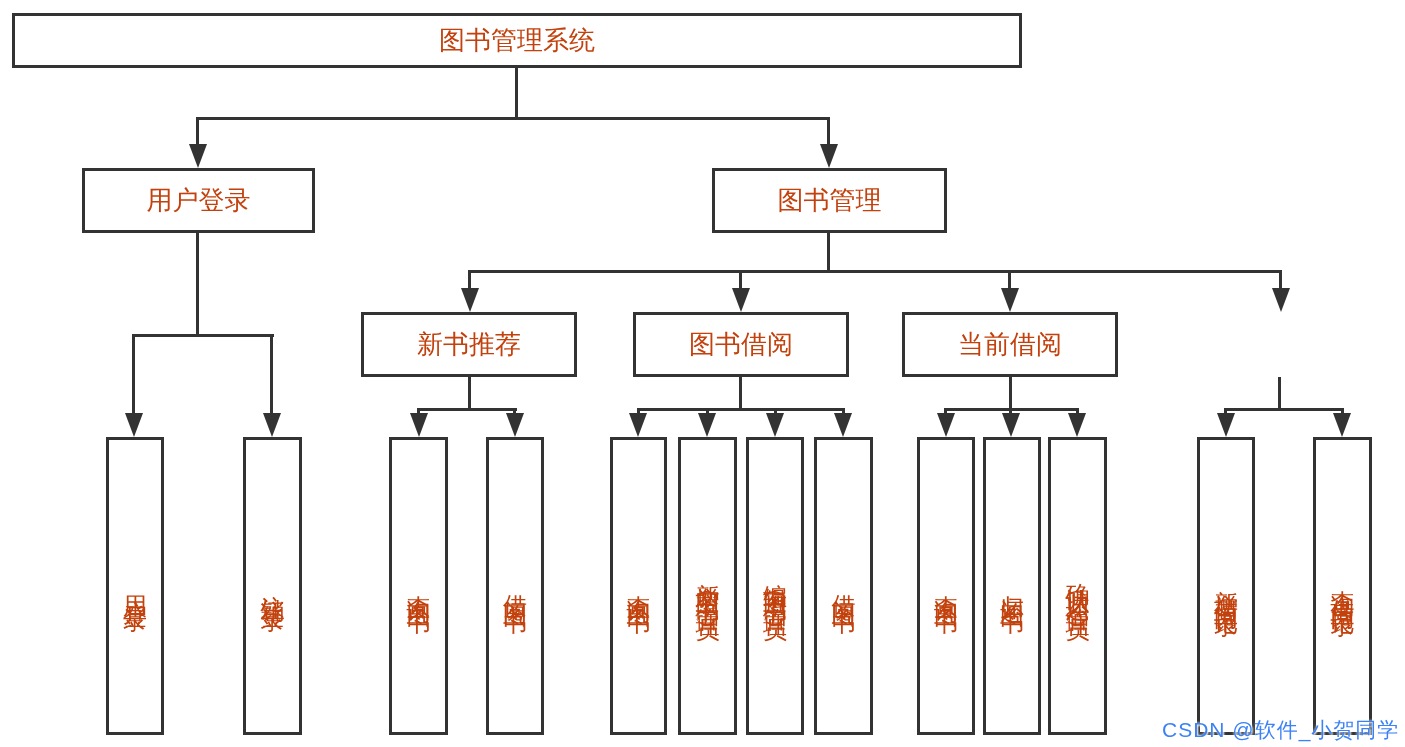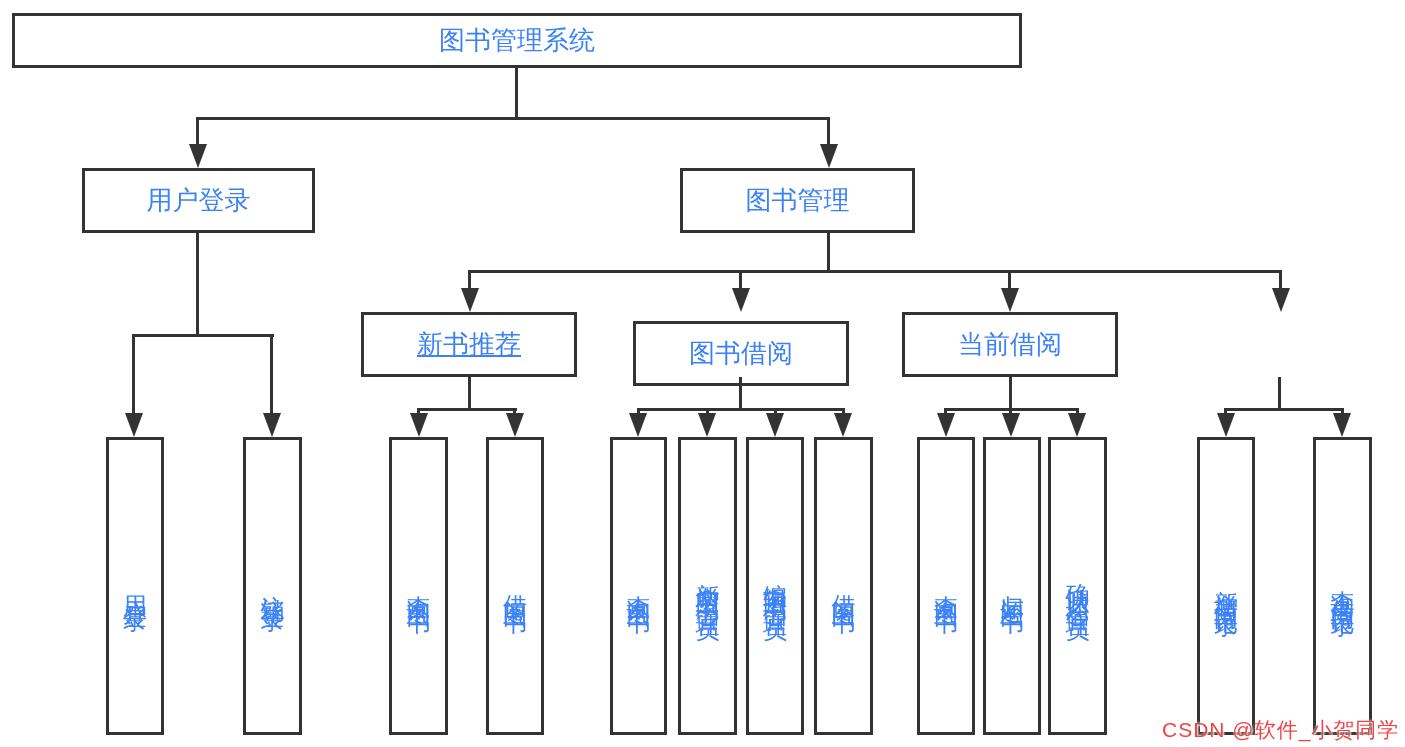--- a/index.html
+++ b/index.html
@@ -9,21 +9,21 @@
     position: relative; overflow: hidden;
     font-family: "Liberation Sans", "DejaVu Sans", sans-serif;
     color: #1a1a1a;
   }
   .canvas { position: absolute; inset: 0; }
   .node {
     position: absolute;
     border: 3px solid #333333;
     background: #ffffff;
     display: flex; align-items: center; justify-content: center;
-    color: #3b82f6;
+    color: #c2410c;
   }
   .node.h { font-size: 26px; white-space: nowrap; }
   .node.v {
     writing-mode: vertical-rl;
     text-orientation: mixed;
     font-size: 24px;
     letter-spacing: 5px;
     white-space: nowrap;
   }
   .vline { position: absolute; width: 3px; background: #333333; }
@@ -31,21 +31,21 @@
   .arrow {
     position: absolute; width: 0; height: 0;
     border-left: 9px solid transparent;
     border-right: 9px solid transparent;
     border-top: 24px solid #333333;
   }
   .watermark {
     position: absolute;
     left: 1162px; top: 716px;
     font-size: 21px;
-    color: #ef4444;
+    color: #3b82f6;
     letter-spacing: 1px;
     white-space: nowrap;
     text-shadow: 0 0 3px #ffffff, 1px 1px 2px #ffffff;
     z-index: 10;
   }
 </style>
 </head>
 <body>
 
 <div class="canvas">
@@ -57,21 +57,21 @@
   <div class="vline" style="left:515px; top:68px;  height:52px;"></div>
   <div class="hline" style="left:196px; top:117px; width:634px;"></div>
   <div class="vline" style="left:196px; top:117px; height:31px;"></div>
   <div class="arrow" style="left:189px; top:144px;"></div>
   <div class="vline" style="left:827px; top:117px; height:31px;"></div>
   <div class="arrow" style="left:820px; top:144px;"></div>
 
   <div class="node h" style="left:82px; top:168px; width:233px; height:65px;">
     <span>用户登录</span>
   </div>
-  <div class="node h" style="left:680px; top:168px; width:235px; height:65px;">
+  <div class="node h" style="left:712px; top:168px; width:235px; height:65px;">
     <span>图书管理</span>
   </div>
 
   <div class="vline" style="left:196px; top:233px; height:104px;"></div>
   <div class="hline" style="left:132px; top:334px; width:142px;"></div>
   <div class="vline" style="left:132px; top:334px; height:80px;"></div>
   <div class="arrow" style="left:125px; top:413px;"></div>
   <div class="vline" style="left:270px; top:334px; height:80px;"></div>
   <div class="arrow" style="left:263px; top:413px;"></div>
 
@@ -79,24 +79,24 @@
   <div class="hline" style="left:468px; top:270px; width:814px;"></div>
   <div class="vline" style="left:468px;  top:270px; height:20px;"></div>
   <div class="arrow" style="left:461px;  top:288px;"></div>
   <div class="vline" style="left:739px;  top:270px; height:20px;"></div>
   <div class="arrow" style="left:732px;  top:288px;"></div>
   <div class="vline" style="left:1008px; top:270px; height:20px;"></div>
   <div class="arrow" style="left:1001px; top:288px;"></div>
   <div class="vline" style="left:1279px; top:270px; height:20px;"></div>
   <div class="arrow" style="left:1272px; top:288px;"></div>
 
-  <div class="node h" style="left:361px; top:312px; width:216px; height:65px;text-decoration:underline;">
+  <div class="node h" style="left:361px; top:312px; width:216px; height:65px;">
     <span>新书推荐</span>
   </div>
-  <div class="node h" style="left:633px; top:321px; width:216px; height:65px;">
+  <div class="node h" style="left:633px; top:312px; width:216px; height:65px;">
     <span>图书借阅</span>
   </div>
   <div class="node h" style="left:902px; top:312px; width:216px; height:65px;font-family:Liberation Serif, serif;">
     <span>当前借阅</span>
   </div>
 
   <div class="vline" style="left:468px; top:377px; height:34px;"></div>
   <div class="hline" style="left:417px; top:408px; width:100px;"></div>
   <div class="vline" style="left:417px; top:408px; height:8px;"></div>
   <div class="arrow" style="left:410px; top:413px;"></div>

